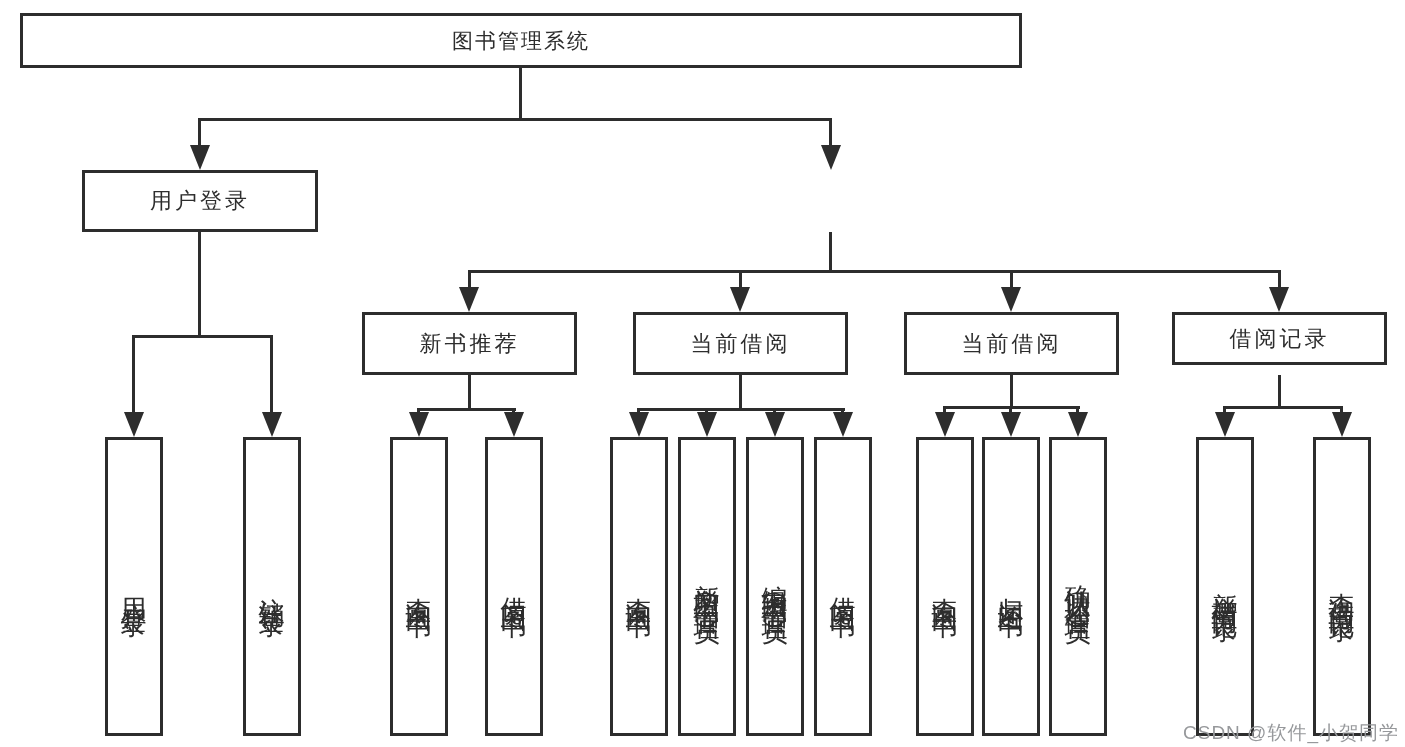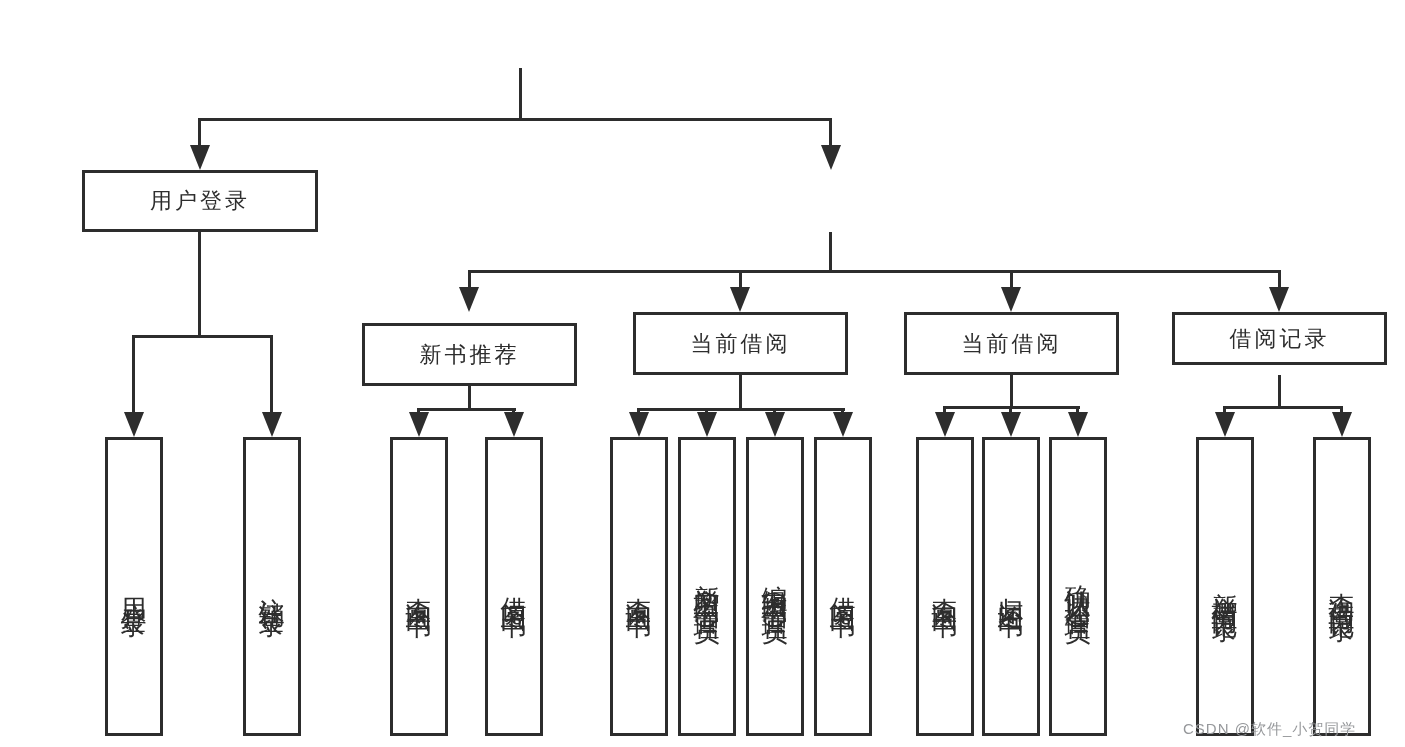--- a/index.html
+++ b/index.html
@@ -23,29 +23,32 @@
     border-top:25px solid var(--line,#2d2d2d);
   }
   .t{font-size:22px;letter-spacing:3px;white-space:nowrap;}
   .rt{font-size:21px;letter-spacing:2px;white-space:nowrap;}
   .vt{
     writing-mode:vertical-rl;text-orientation:mixed;
     font-size:26px;letter-spacing:5px;line-height:1.0;white-space:nowrap;
   }
   .wm{
     position:absolute;left:1183px;top:720px;z-index:5;
-    font-size:15px;letter-spacing:1px;white-space:nowrap;
+    font-size:19px;letter-spacing:1px;white-space:nowrap;
     color:var(--wm,#96989b);
   }
 </style>
 </head>
 <body>
 
 <div class="canvas">
 
+  <div class="b" style="left:20px;top:13px;width:1002px;height:55px;">
+    <span class="rt">图书管理系统</span>
+  </div>
 
   <div class="vl" style="left:519px;top:68px;height:50px;"></div>
   <div class="hl" style="left:198px;top:118px;width:634px;"></div>
   <div class="vl" style="left:198px;top:118px;height:29px;"></div>
   <div class="vl" style="left:829px;top:118px;height:29px;"></div>
   <div class="ar" style="left:190px;top:145px;"></div>
   <div class="ar" style="left:821px;top:145px;"></div>
 
   <div class="b" style="left:82px;top:170px;width:236px;height:62px;">
     <span class="t">用户登录</span>
@@ -62,21 +65,21 @@
   <div class="hl" style="left:468px;top:270px;width:813px;"></div>
   <div class="vl" style="left:468px;top:270px;height:20px;"></div>
   <div class="vl" style="left:739px;top:270px;height:20px;"></div>
   <div class="vl" style="left:1010px;top:270px;height:20px;"></div>
   <div class="vl" style="left:1278px;top:270px;height:20px;"></div>
   <div class="ar" style="left:459px;top:287px;"></div>
   <div class="ar" style="left:730px;top:287px;"></div>
   <div class="ar" style="left:1001px;top:287px;"></div>
   <div class="ar" style="left:1269px;top:287px;"></div>
 
-  <div class="b" style="left:362px;top:312px;width:215px;height:63px;margin-top:11px;">
+  <div class="b" style="left:362px;top:312px;width:215px;height:63px;">
     <span class="t">新书推荐</span>
   </div>
   <div class="b" style="left:633px;top:312px;width:215px;height:63px;">
     <span class="t">当前借阅</span>
   </div>
   <div class="b" style="left:904px;top:312px;width:215px;height:63px;">
     <span class="t">当前借阅</span>
   </div>
   <div class="b" style="left:1172px;top:312px;width:215px;height:53px;">
     <span class="t">借阅记录</span>

